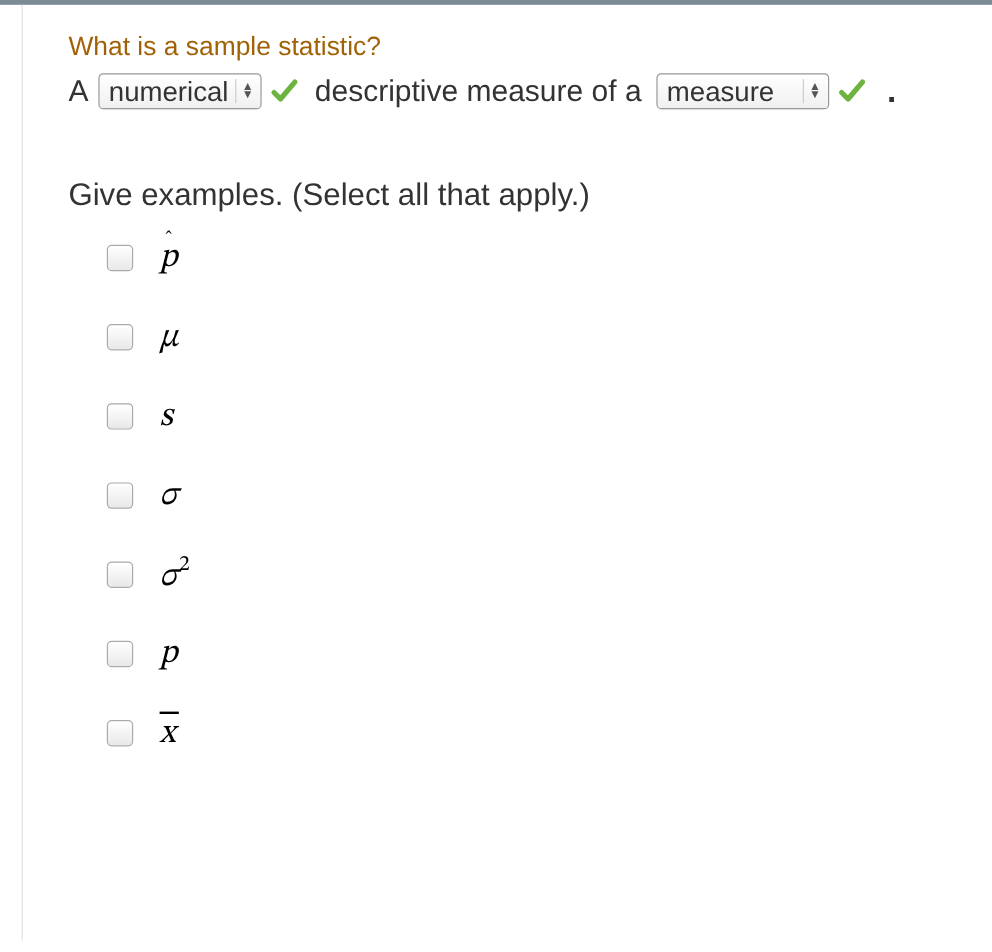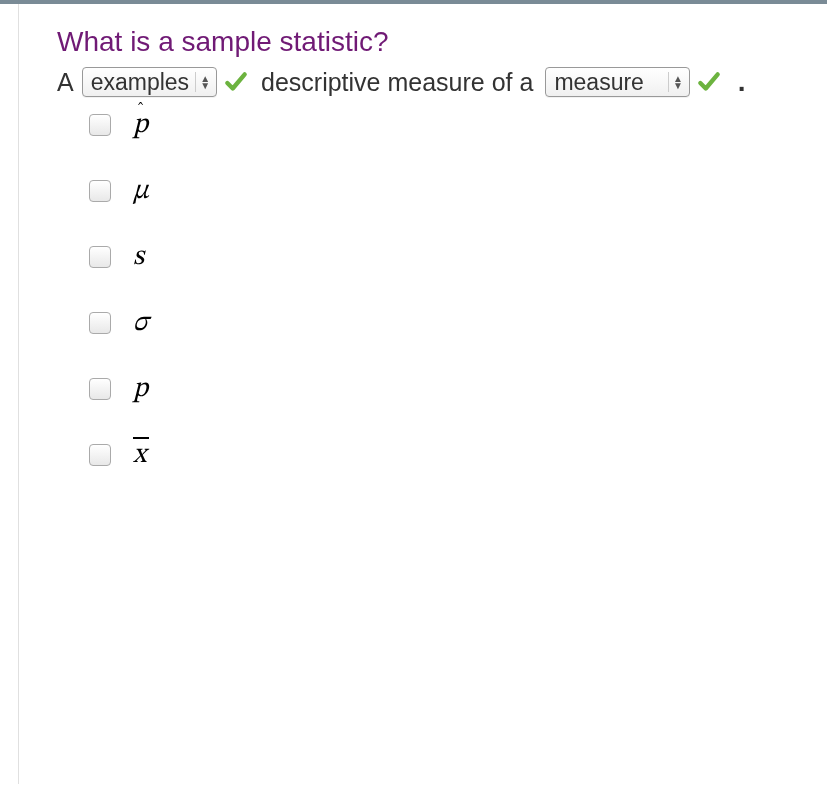--- a/index.html
+++ b/index.html
@@ -17,23 +17,23 @@
     background: #7a8b96;
     width: 100%;
   }
   .content {
     padding: 12px 0 0 20px;
     border-left: 1px solid #e0e0e0;
     margin-left: 18px;
     min-height: 780px;
   }
   .question-title {
-    font-size: 28px;
+    font-size: 22px;
     margin: 10px 12px 8px 18px;
-    color: #701a75;
+    color: #a16207;
   }
   .sentence-row {
     margin-left: 18px;
     display: flex;
     align-items: center;
     flex-wrap: wrap;
     gap: 6px;
     font-size: 25px;
   }
   .prefix-A {
@@ -142,21 +142,21 @@
 <div class="top-rule"></div>
 
 <div class="content">
 
   <div class="question-title">What is a sample statistic?</div>
 
   <div class="sentence-row">
     <span class="prefix-A">A</span>
 
     <span class="select-box">
-      <span class="label">examples</span>
+      <span class="label">numerical</span>
       <span class="select-arrows">
         <span>▲</span>
           <span>▼</span>
       </span>
     </span>
 
     <span class="checkmark-icon">
       <svg viewBox="0 0 24 24">
           <path fill="none" stroke="#6cb33f" stroke-width="4" stroke-linecap="round" stroke-linejoin="round" d="M4 13 L9 18 L20 5"></path>
         </svg>
@@ -175,20 +175,21 @@
 
     <span class="checkmark-icon">
       <svg viewBox="0 0 24 24">
           <path fill="none" stroke="#6cb33f" stroke-width="4" stroke-linecap="round" stroke-linejoin="round" d="M4 13 L9 18 L20 5"></path>
         </svg>
     </span>
 
     <span class="period-dot">.</span>
   </div>
 
+  <div class="subquestion">Give examples. (Select all that apply.)</div>
 
   <div class="options">
 
     <div class="option-row">
       <div class="cb"></div>
       <span class="math"><span class="hat">ˆ</span>p</span>
     </div>
 
     <div class="option-row">
       <div class="cb"></div>
@@ -198,20 +199,24 @@
     <div class="option-row">
       <div class="cb"></div>
       <span class="math">s</span>
     </div>
 
     <div class="option-row">
       <div class="cb"></div>
       <span class="math">σ</span>
     </div>
 
+    <div class="option-row">
+      <div class="cb"></div>
+      <span class="math">σ<sup>2</sup></span>
+    </div>
 
     <div class="option-row">
       <div class="cb"></div>
       <span class="math">p</span>
     </div>
 
     <div class="option-row">
       <div class="cb"></div>
       <span class="math"><span class="bar"></span>x</span>
     </div>

